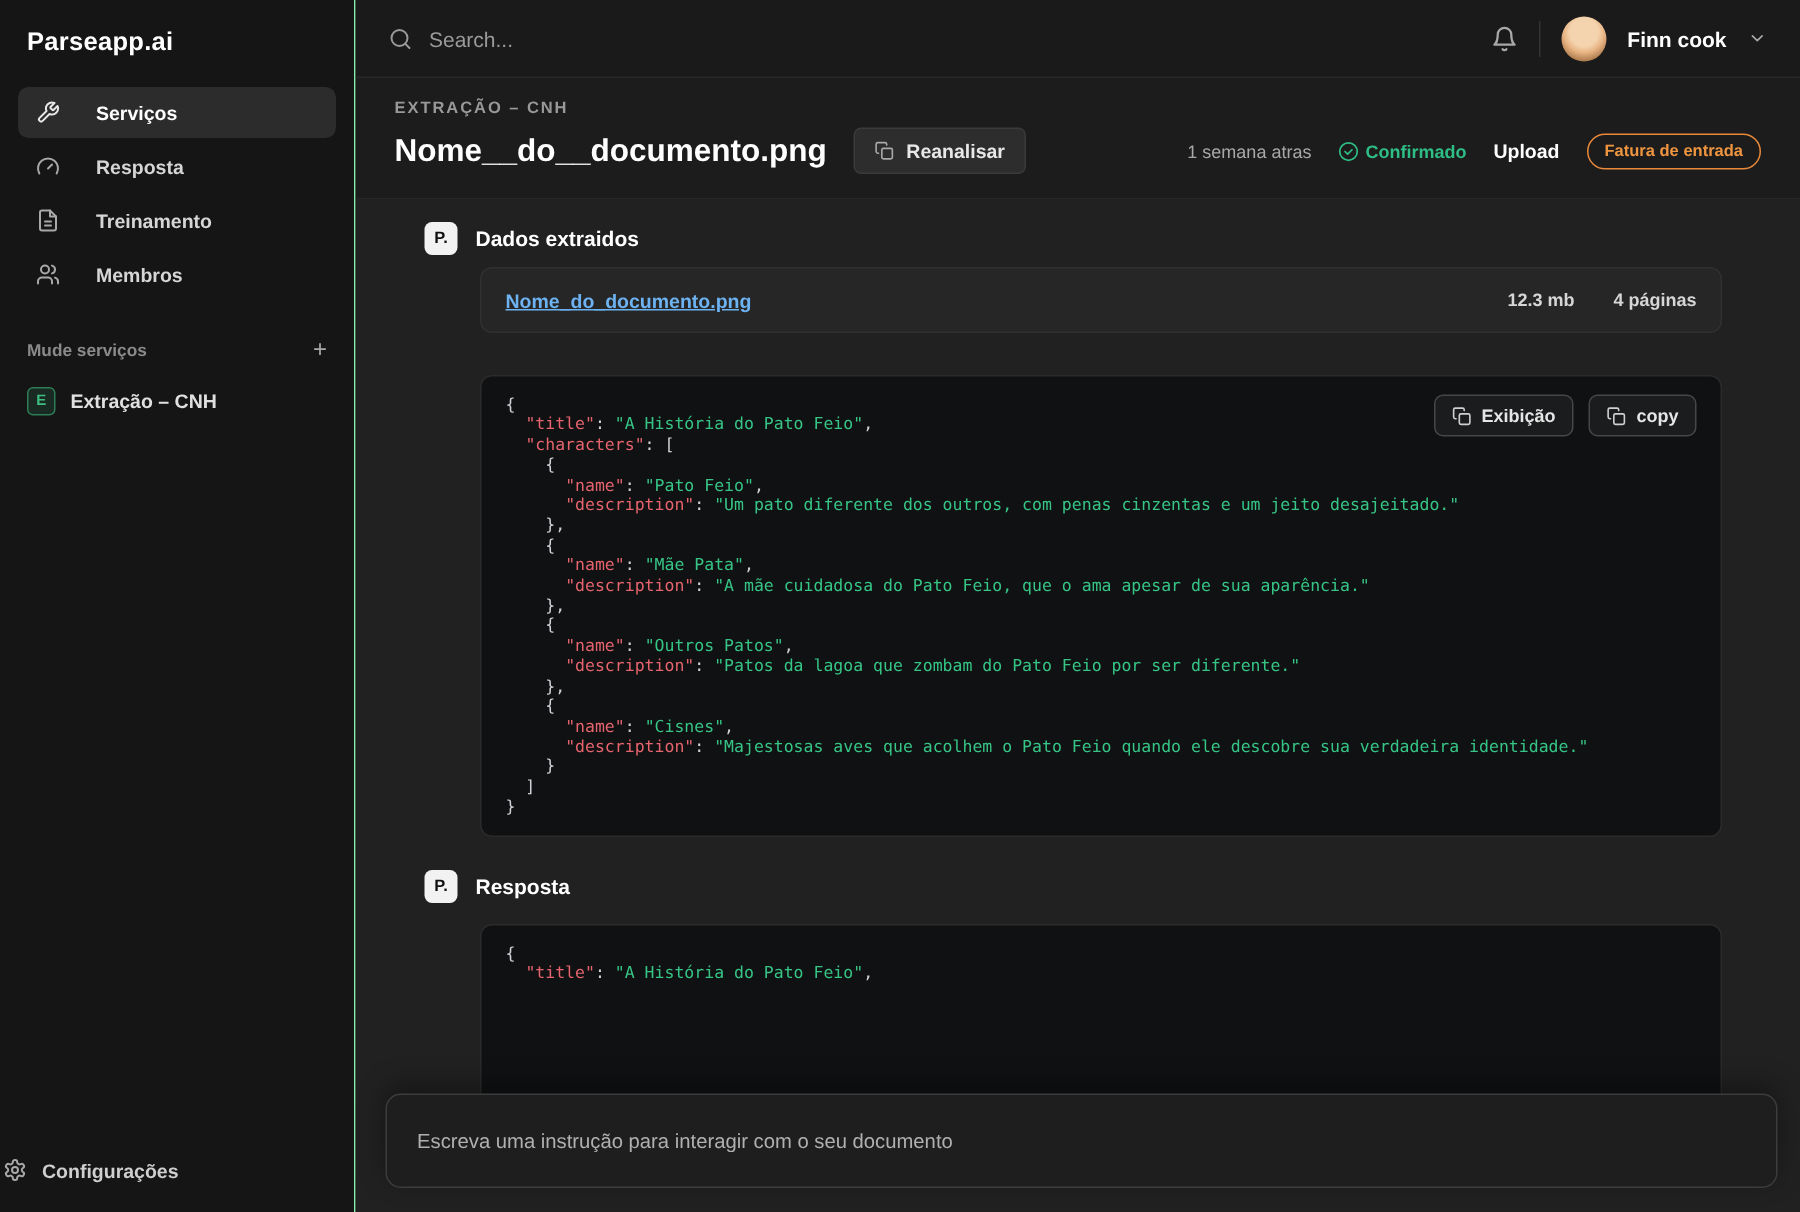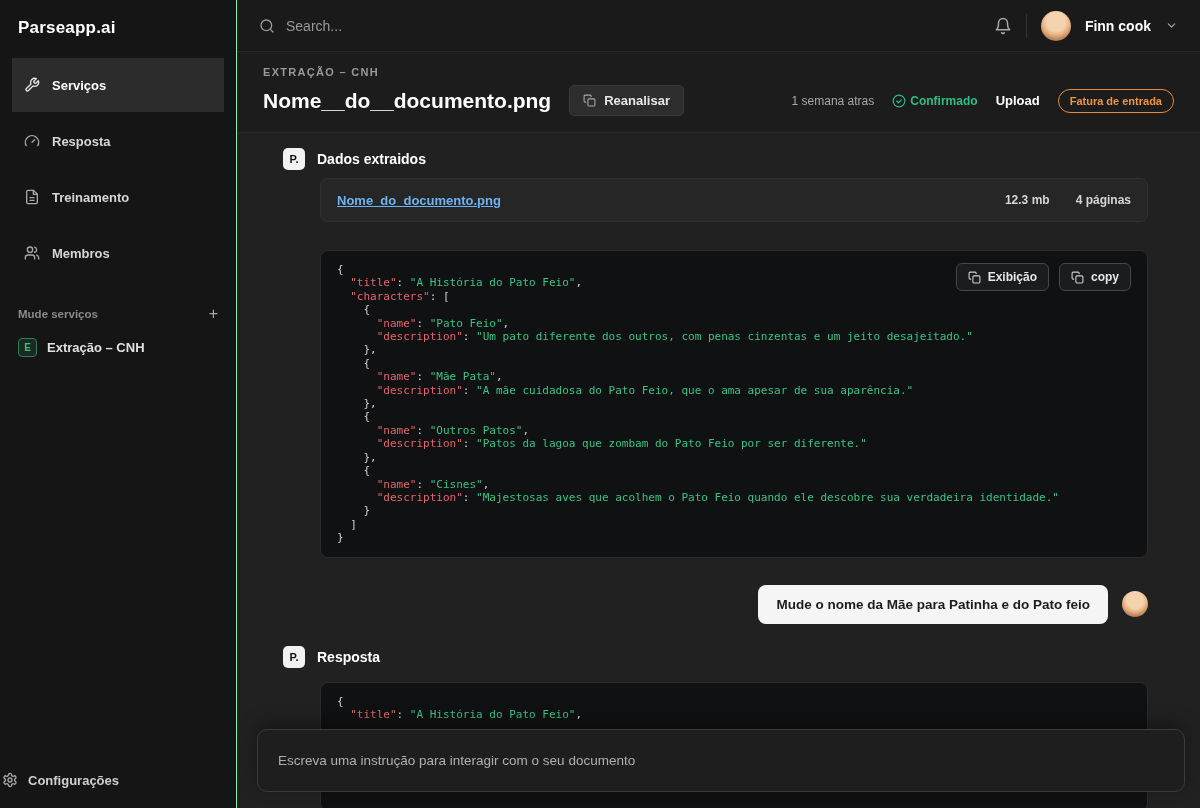--- a/index.html
+++ b/index.html
@@ -4,21 +4,21 @@
 <style>
   * { margin:0; padding:0; box-sizing:border-box; }
   html,body { width:1200px; height:808px; overflow:hidden; background:#212121;
     font-family:"Liberation Sans", sans-serif; }
   .app { display:flex; width:1200px; height:808px; }
 
   
   .sidebar { width:237px; flex-shrink:0; background:#151515; border-right:1px solid #86efac; position:relative; }
   .logo { padding:18px 18px 14px; font-size:17px; font-weight:800; color:#fff; letter-spacing:.2px; }
   .nav { padding:6px 12px; display:flex; flex-direction:column; gap:2px; }
-  .nav-item { display:flex; align-items:center; gap:12px; padding:19px 12px; border-radius:0;
+  .nav-item { display:flex; align-items:center; gap:24px; padding:9px 12px; border-radius:7px;
     color:#d6d6d6; font-size:13px; font-weight:600; cursor:pointer; }
   .nav-item.active { background:#2c2c2c; color:#fff; }
   .icon { width:16px; height:16px; stroke:#a8a8a8; fill:none; stroke-width:2; stroke-linecap:round; stroke-linejoin:round; flex-shrink:0; }
   .nav-item.active .icon { stroke:#e6e6e6; }
   .section-row { display:flex; justify-content:space-between; align-items:center; padding:20px 18px 8px; }
   .section-label { color:#8a8a8a; font-size:11.5px; font-weight:600; }
   .plus-btn { color:#a8a8a8; font-size:16px; line-height:1; cursor:pointer; background:none; border:none; }
   .service-item { display:flex; align-items:center; gap:10px; padding:8px 18px; font-size:13px; font-weight:600; color:#e0e0e0; cursor:pointer; }
   .service-badge { width:19px; height:19px; border-radius:4px; border:1px solid #2e7d57; background:rgba(52,199,123,.12);
     color:#3fbf7f; font-size:10px; font-weight:700; display:grid; place-items:center; }
@@ -260,24 +260,20 @@
             <div class="code-line"><span class="tok-p">    },</span></div>
             <div class="code-line"><span class="tok-p">    {</span></div>
             <div class="code-line"><span class="tok-p">      </span><span class="tok-k">"name"</span><span class="tok-p">: </span><span class="tok-s">"Cisnes"</span><span class="tok-p">,</span></div>
             <div class="code-line"><span class="tok-p">      </span><span class="tok-k">"description"</span><span class="tok-p">: </span><span class="tok-s">"Majestosas aves que acolhem o Pato Feio quando ele descobre sua verdadeira identidade."</span></div>
             <div class="code-line"><span class="tok-p">    }</span></div>
             <div class="code-line"><span class="tok-p">  ]</span></div>
             <div class="code-line"><span class="tok-p">}</span></div>
           </div>
       </div>
 
-      <div class="chat-row">
-        <div class="chat-bubble">Mude o nome da Mãe para Patinha e do Pato feio</div>
-        <div class="avatar"></div>
-      </div>
 
       <div class="sec-header second">
         <span class="p-icon">P.</span>
         <span class="sec-title">Resposta</span>
       </div>
 
       <div class="code-block second">
         <div id="code2">
             <div class="code-line"><span class="tok-p">{</span></div>
             <div class="code-line"><span class="tok-p">  </span><span class="tok-k">"title"</span><span class="tok-p">: </span><span class="tok-s">"A História do Pato Feio"</span><span class="tok-p">,</span></div>

